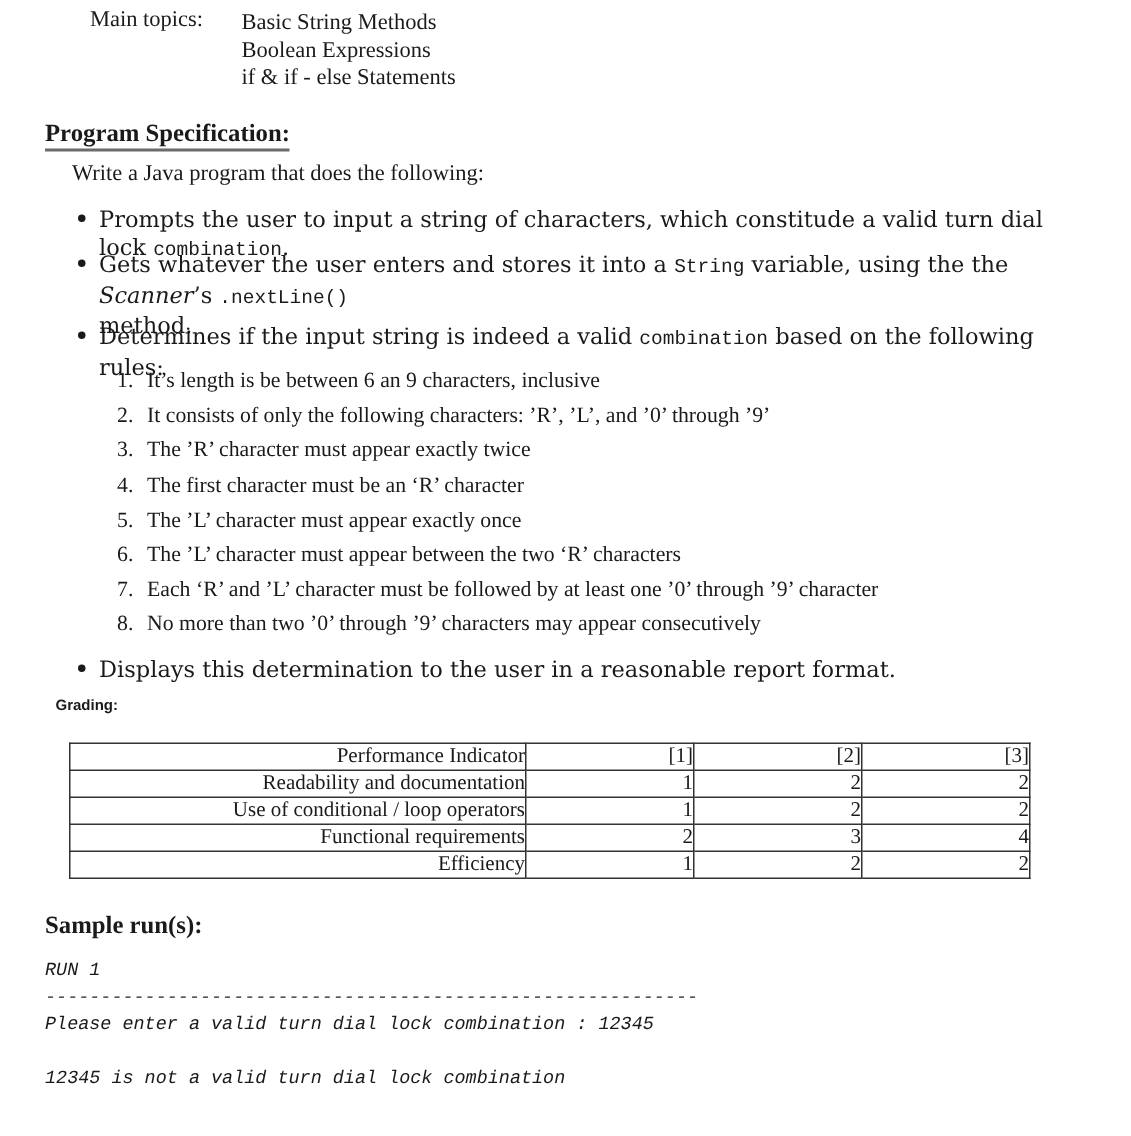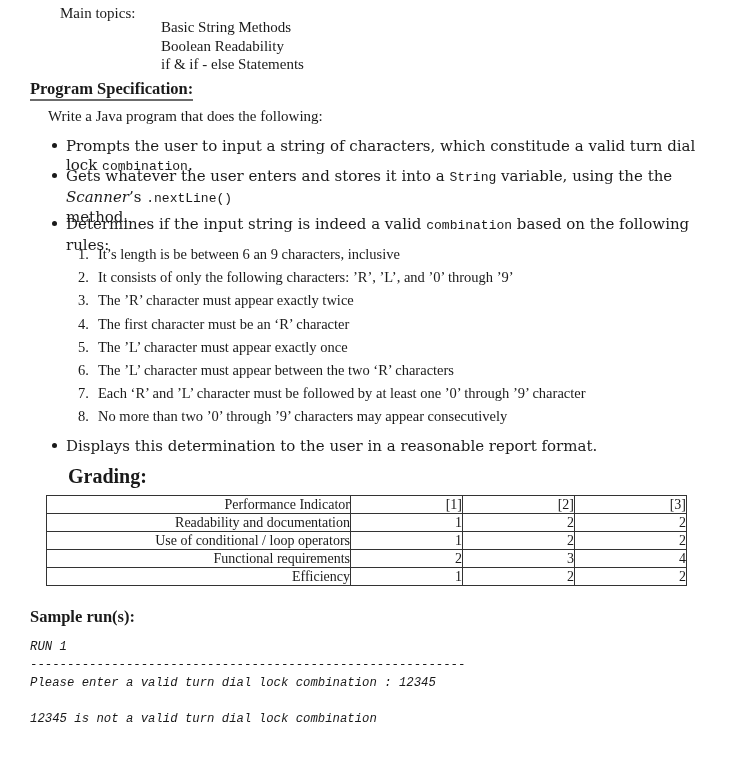--- a/index.html
+++ b/index.html
@@ -7,21 +7,21 @@
     width: 754px; height: 757px; position: relative; overflow: hidden;
     font-family: "DejaVu Serif", "Liberation Serif", serif;
     color: #1a1a1a;
   }
   .serif { font-family: "Liberation Serif", "DejaVu Serif", serif; font-size: 15px; }
   .mono { font-family: "Liberation Mono", "DejaVu Sans Mono", monospace; font-style: italic; }
   .abs { position: absolute; }
 
   
   .topics-label { left: 60px; top: 5px; }
-  .topics-list { left: 161px; top: 18px; line-height: 18.5px; }
+  .topics-list { left: 161px; top: 6px; line-height: 18.5px; }
 
   
   .spec-heading {
     left: 30px; top: 79px; font-weight: bold; font-size: 16.5px;
     font-family: "Liberation Serif", "DejaVu Serif", serif;
     border-bottom: 2px solid #6b6b6b; padding-bottom: 0px; line-height: 20px;
   }
   .intro { left: 48px; top: 108px; }
 
   .bullet { position: absolute; left: 52px; font-size: 15px; }
@@ -29,22 +29,22 @@
     position: absolute; left: 0; top: 6px; width: 5px; height: 5px;
     border-radius: 50%; background: #1a1a1a;
   }
   .bullet-text { margin-left: 14px; line-height: 18.5px; width: 640px; }
   .code { font-family: "Liberation Mono", "DejaVu Sans Mono", monospace; font-size: 13px; }
 
   .rules { position: absolute; left: 78px; top: 244px; font-size: 14.5px; }
   .rule { height: 23.2px; line-height: 20px; white-space: nowrap; }
   .rule-num { display: inline-block; width: 20px; }
 
-  .grading-heading { left: 68px; top: 465px; font-weight: bold; font-size: 20px;
-    font-family: Liberation Serif, serif; }
+  .grading-heading { left: 37px; top: 465px; font-weight: bold; font-size: 10px;
+    font-family: Liberation Sans, sans-serif; }
 
   table.grade {
     position: absolute; left: 46px; top: 495px; border-collapse: collapse;
     font-family: "Liberation Serif", "DejaVu Serif", serif; font-size: 14px;
   }
   table.grade td {
     border: 1.5px solid #333; padding: 0 0 0 6px; height: 17px; line-height: 16px; text-align: right;
   }
   td.c0 { width: 297px; }
   td.c1, td.c2 { width: 105px; }
@@ -53,21 +53,21 @@
   .sample-heading { left: 30px; top: 607px; font-weight: bold; font-size: 16.5px;
     font-family: "Liberation Serif", "DejaVu Serif", serif; }
   .console { left: 30px; top: 638px; font-size: 12.3px; line-height: 18px; white-space: pre; }
 </style>
 </head>
 <body>
 
 <div class="abs serif topics-label">Main topics:</div>
 <div class="abs serif topics-list">
   <div>Basic String Methods</div>
-  <div>Boolean Readability</div>
+  <div>Boolean Expressions</div>
   <div>if &amp; if - else Statements</div>
 </div>
 
 <div class="abs spec-heading">Program Specification:</div>
 <div class="abs serif intro">Write a Java program that does the following:</div>
 
 <div class="bullet" style="top:137px;">
   <span class="bullet-dot"></span>
   <div class="bullet-text"><span>Prompts the user to input a string of characters, which constitude a valid turn dial lock </span><span class="code">combination</span><span>.</span></div>
 </div>

